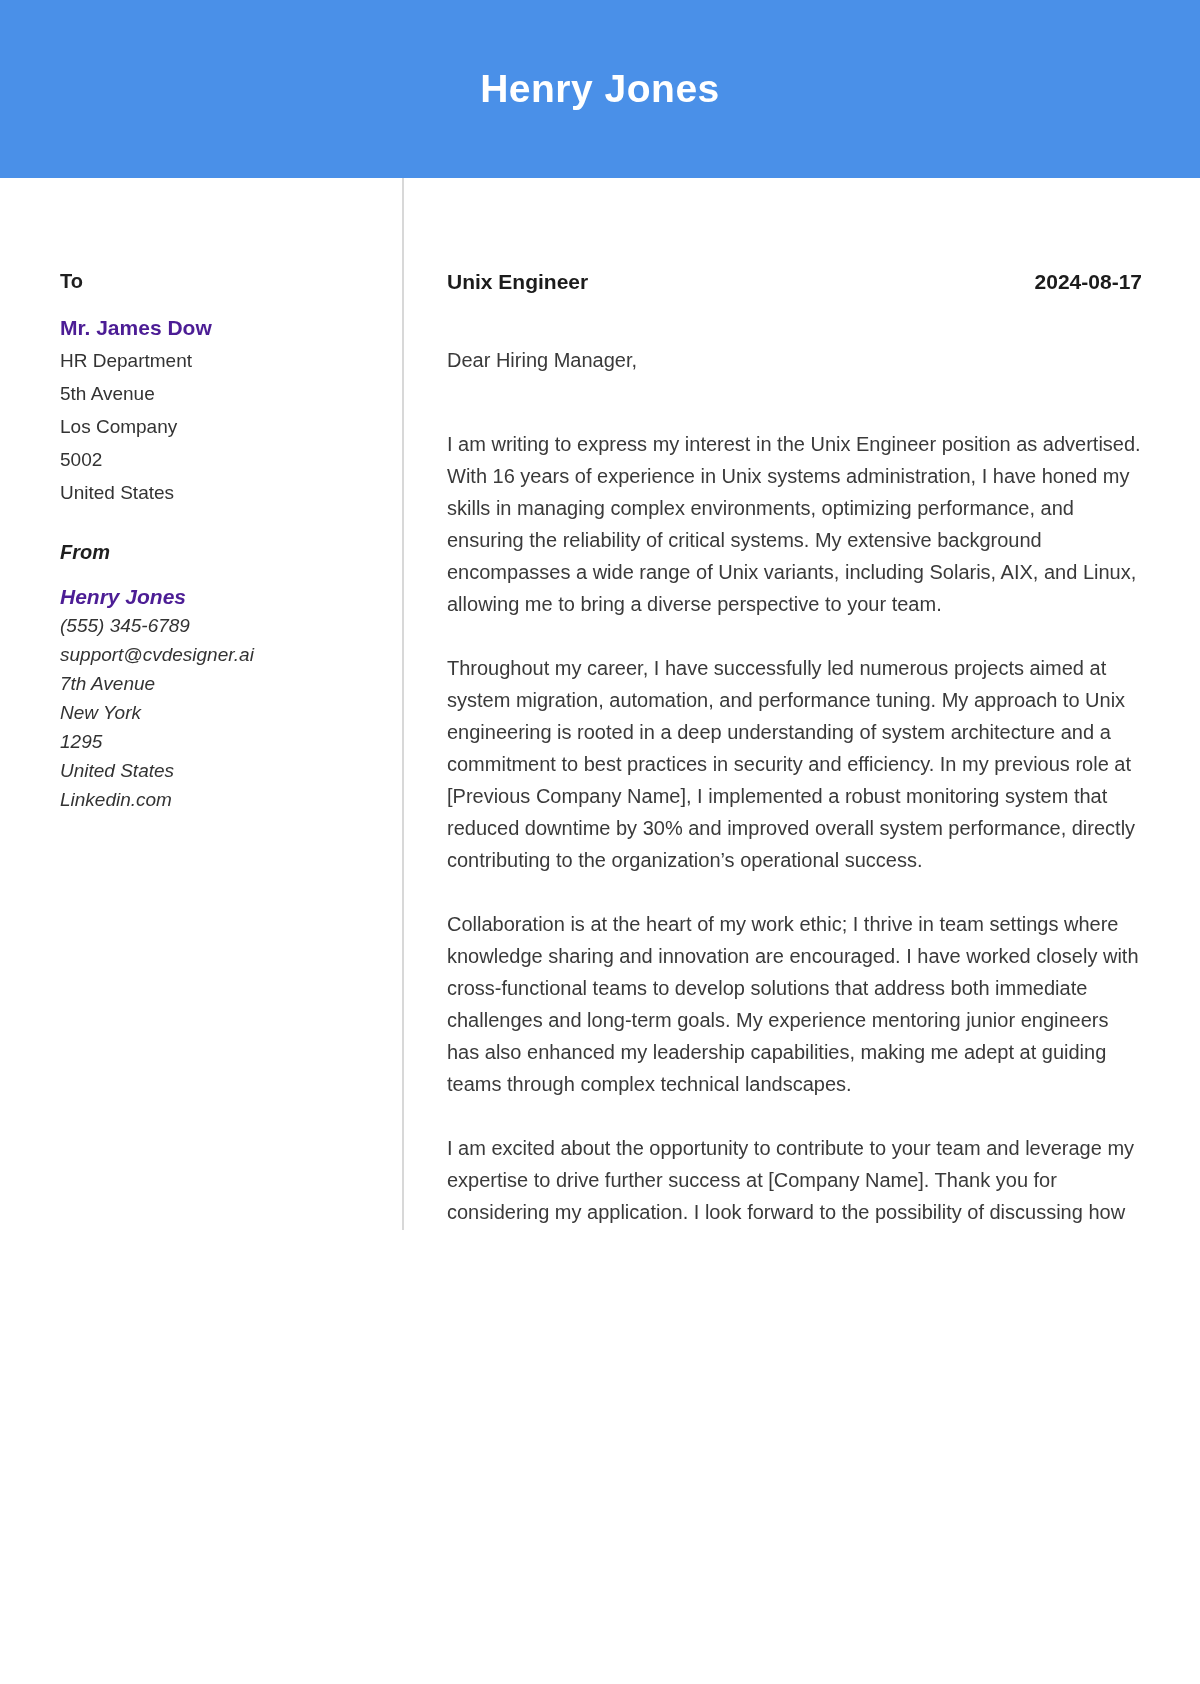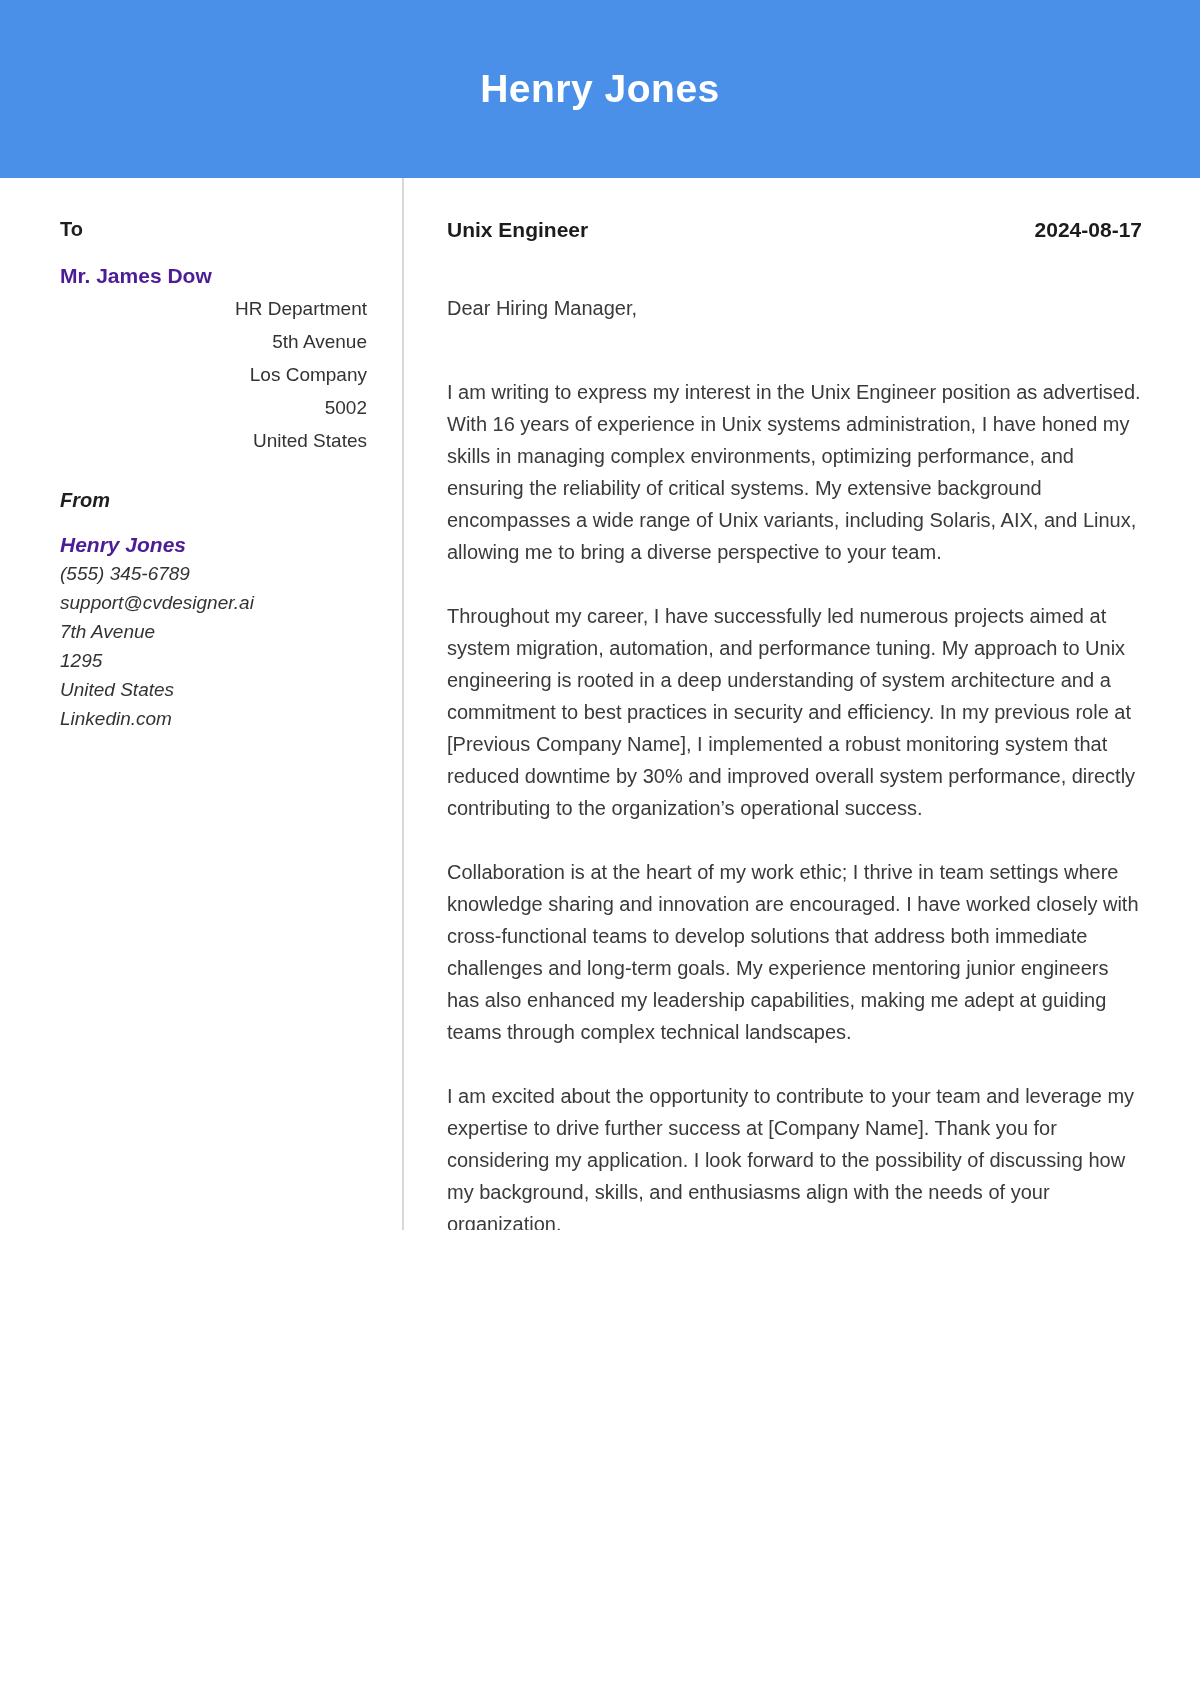--- a/index.html
+++ b/index.html
@@ -37,21 +37,21 @@
     left: 402px;
     top: 178px;
     width: 2px;
     height: 1358px;
     background: #d8d8d8;
   }
 
   
   .columns {
     display: flex;
-    padding-top: 40px;
+    padding-top: 92px;
   }
   .sidebar {
     width: 403px;
     flex: 0 0 403px;
     padding-left: 60px;
     padding-right: 36px;
   }
   .main {
     flex: 1 1 auto;
     padding-left: 44px;
@@ -69,21 +69,21 @@
     font-size: 21px;
     font-weight: bold;
     color: #4c1d95;
   }
   .to-block .side-name { line-height: 33px; }
   .from-block .side-name { line-height: 29px; }
   .side-line {
     font-size: 19px;
     color: #333333;
   }
-  .to-block .side-line { line-height: 33px; text-align: right; }
+  .to-block .side-line { line-height: 33px; }
   .from-block .side-line { line-height: 29px; }
   .from-block { margin-top: 32px; font-style: italic; }
 
   
   .subject-row {
     display: flex;
     justify-content: space-between;
     align-items: center;
     margin-bottom: 50px;
   }
@@ -146,20 +146,21 @@
         <div class="side-line">5002</div>
         <div class="side-line">United States</div>
       </div>
 
       <div class="from-block">
         <div class="side-label">From</div>
         <div class="side-name">Henry Jones</div>
         <div class="side-line">(555) 345-6789</div>
         <div class="side-line">support@cvdesigner.ai</div>
         <div class="side-line">7th Avenue</div>
+        <div class="side-line">New York</div>
         <div class="side-line">1295</div>
         <div class="side-line">United States</div>
         <div class="side-line">Linkedin.com</div>
       </div>
 
     </div>
 
     <div class="main">
 
       <div class="subject-row">

